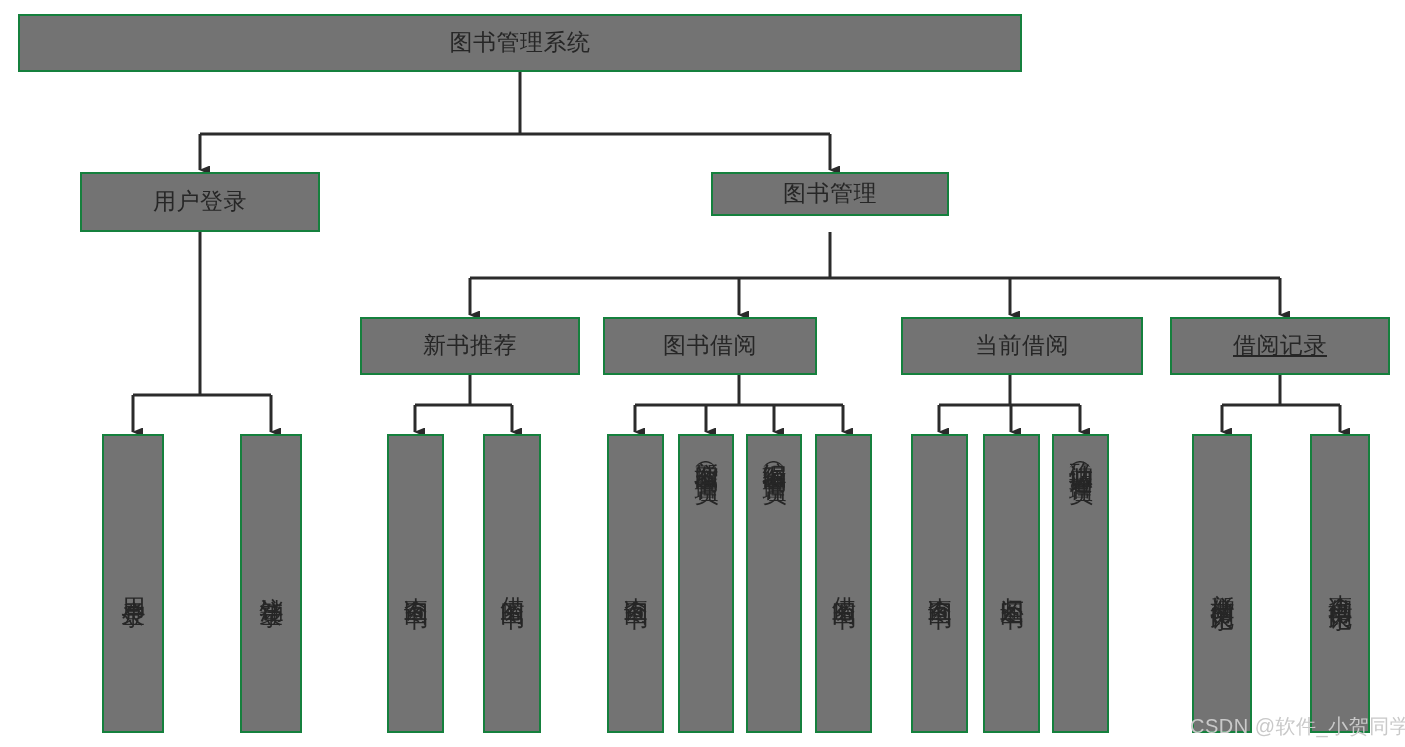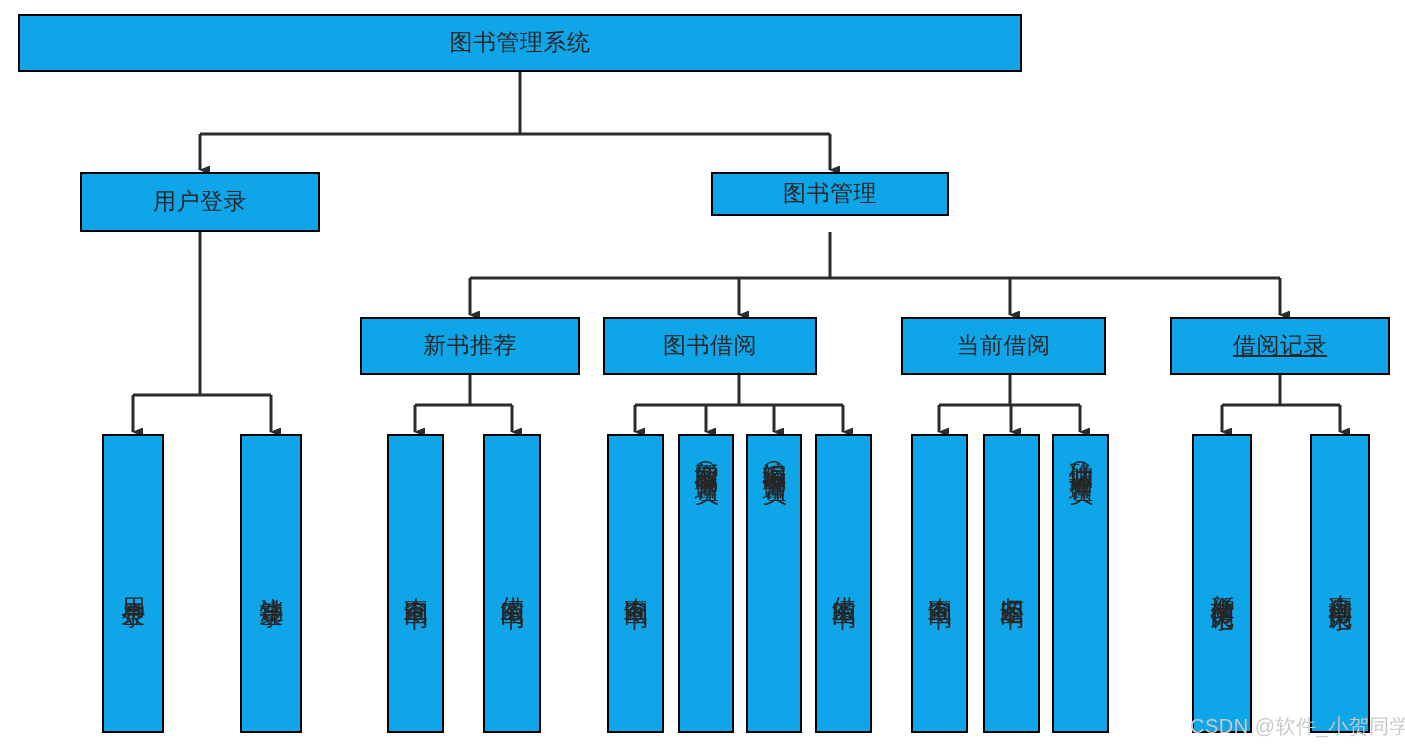--- a/index.html
+++ b/index.html
@@ -20,22 +20,22 @@
   svg#connectors {
     position: absolute;
     left: 0;
     top: 0;
     width: 1405px;
     height: 747px;
   }
   .node {
     position: absolute;
     box-sizing: border-box;
-    background: #0ea5e9;
-    border: 2px solid #000000;
+    background: #737373;
+    border: 2px solid #15803d;
     display: flex;
     align-items: center;
     justify-content: center;
     color: #262626;
   }
   .node-h {
     font-size: 23px;
     letter-spacing: 0.5px;
     line-height: 1.2;
   }
@@ -122,21 +122,21 @@
       </div>
       <div class="node node-h" style="left: 711px; top: 172px; width: 238px; height: 44px;">
         <span>图书管理</span>
       </div>
       <div class="node node-h" style="left: 360px; top: 317px; width: 220px; height: 58px;">
         <span>新书推荐</span>
       </div>
       <div class="node node-h" style="left: 603px; top: 317px; width: 214px; height: 58px;">
         <span>图书借阅</span>
       </div>
-      <div class="node node-h" style="left: 901px; top: 317px; width: 205px; height: 58px;">
+      <div class="node node-h" style="left: 901px; top: 317px; width: 242px; height: 58px;">
         <span>当前借阅</span>
       </div>
       <div class="node node-h" style="left: 1170px; top: 317px; width: 220px; height: 58px; text-decoration: underline;">
         <span>借阅记录</span>
       </div>
       <div class="node node-v align-center" style="left: 102px; top: 434px; width: 62px; height: 299px;">
         <span class="vtext">用户登录</span>
       </div>
       <div class="node node-v align-center" style="left: 240px; top: 434px; width: 62px; height: 299px;">
         <span class="vtext">注销登录</span>

